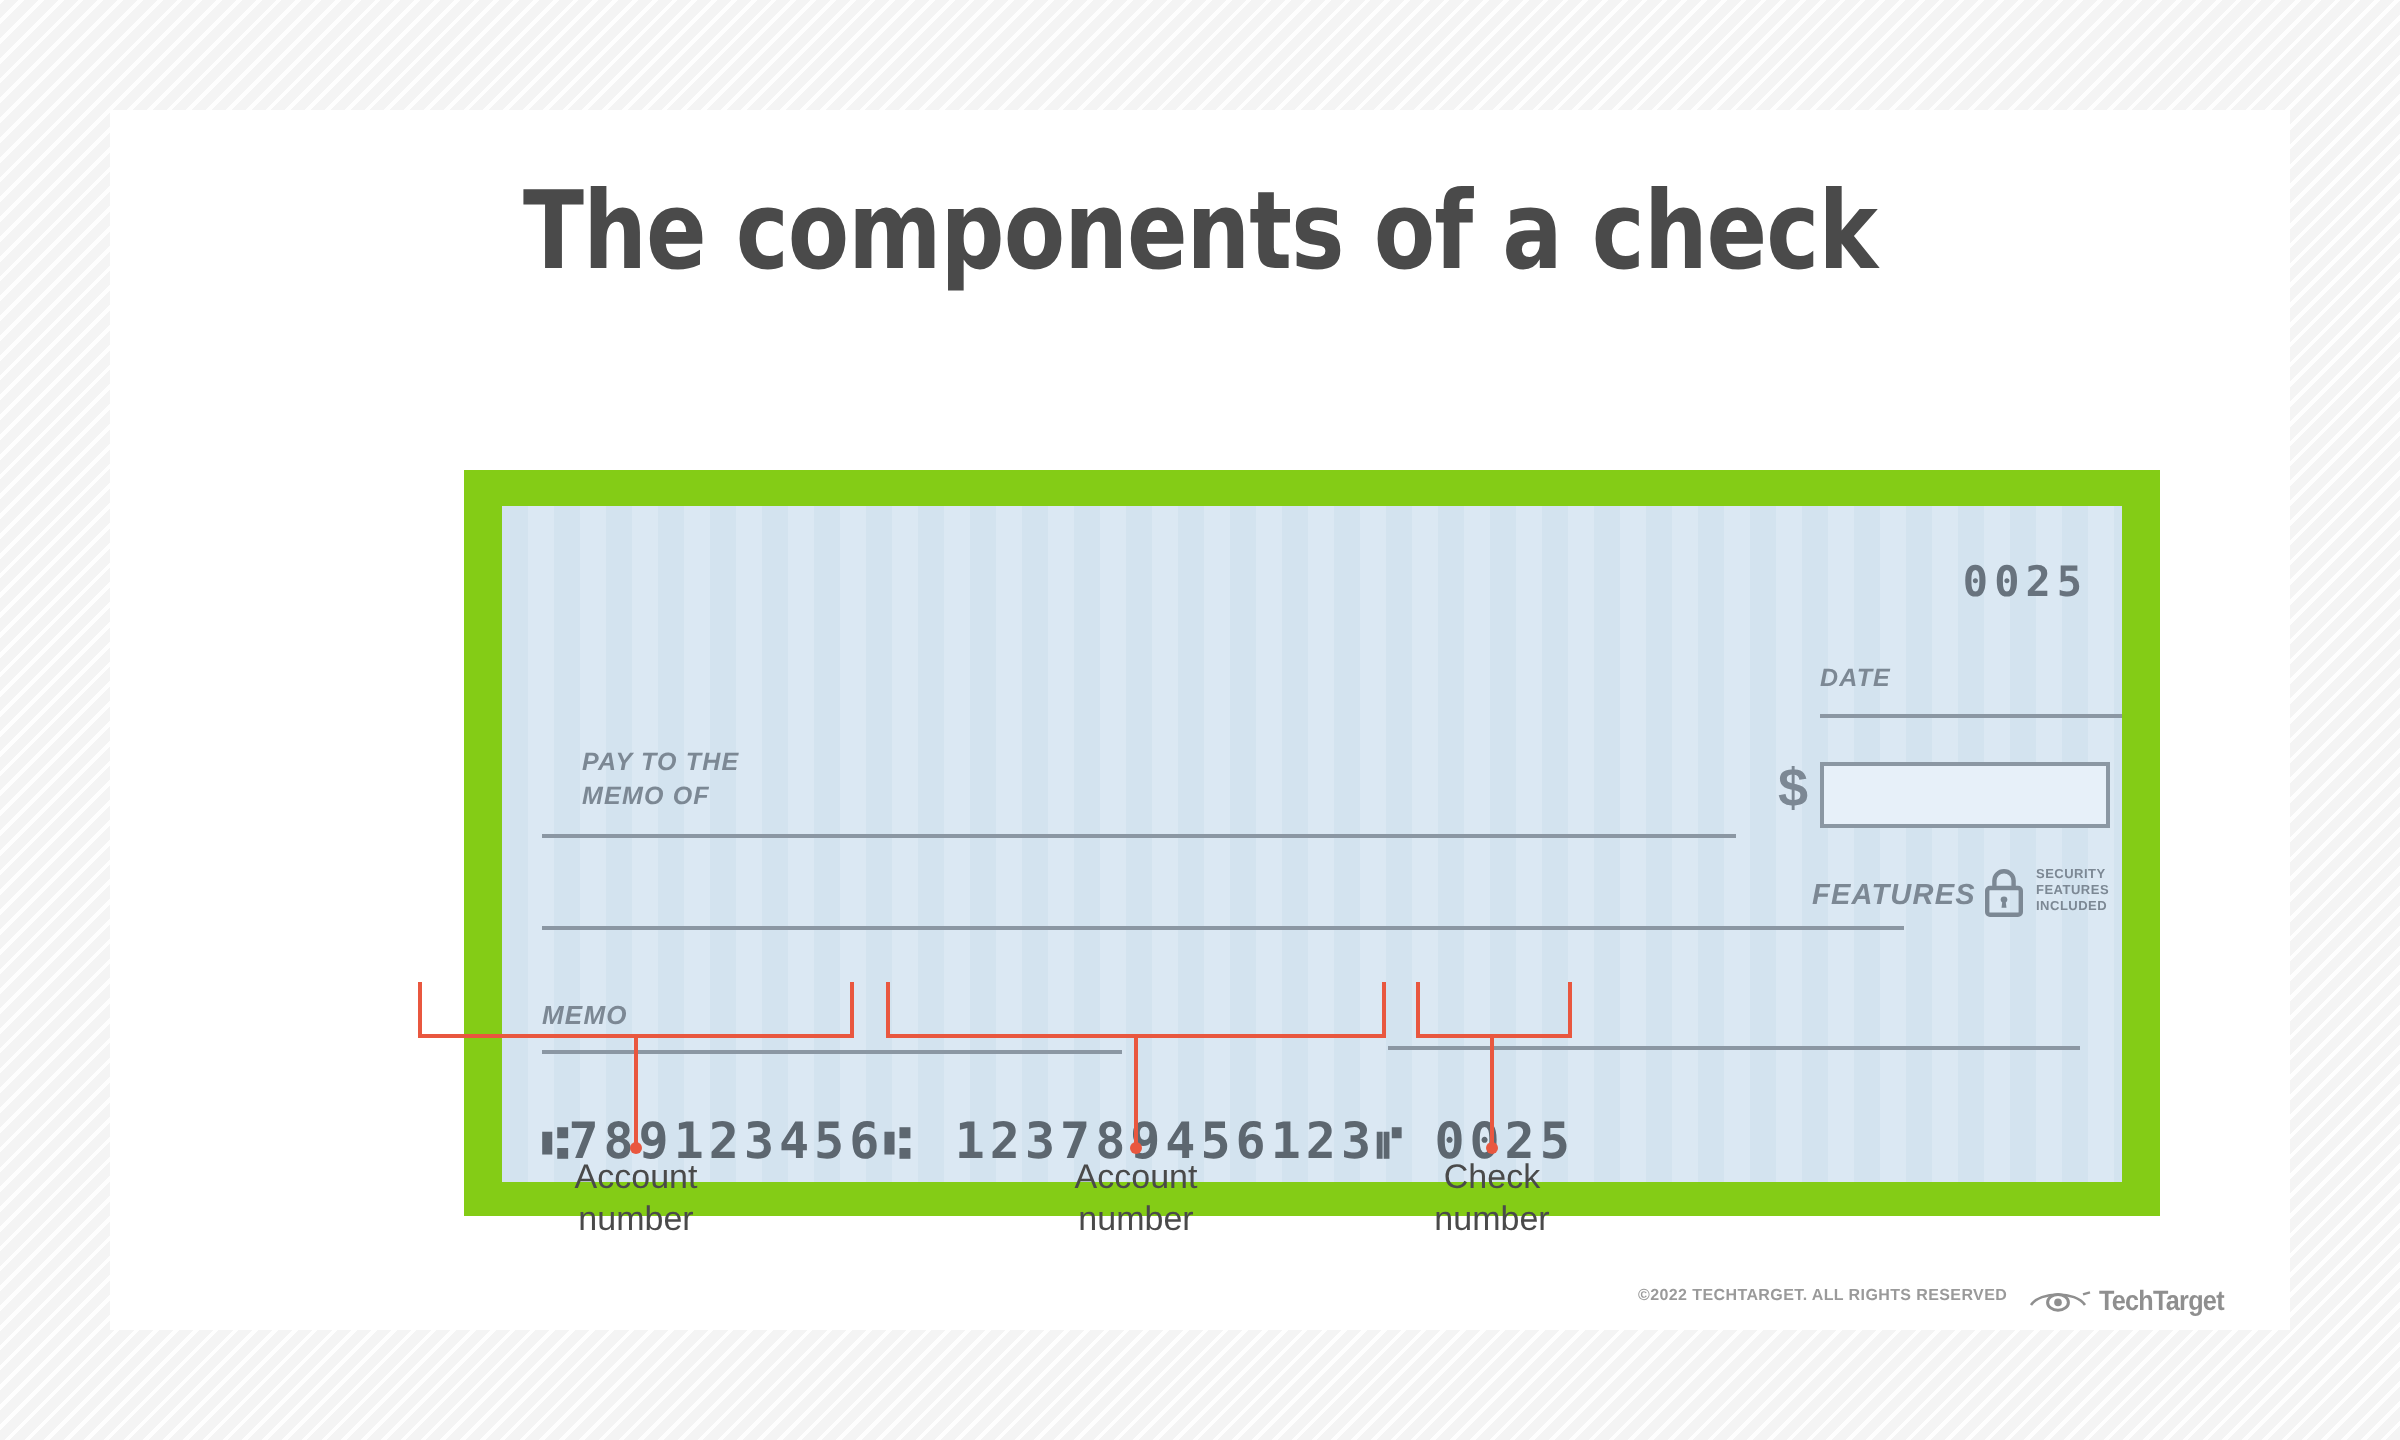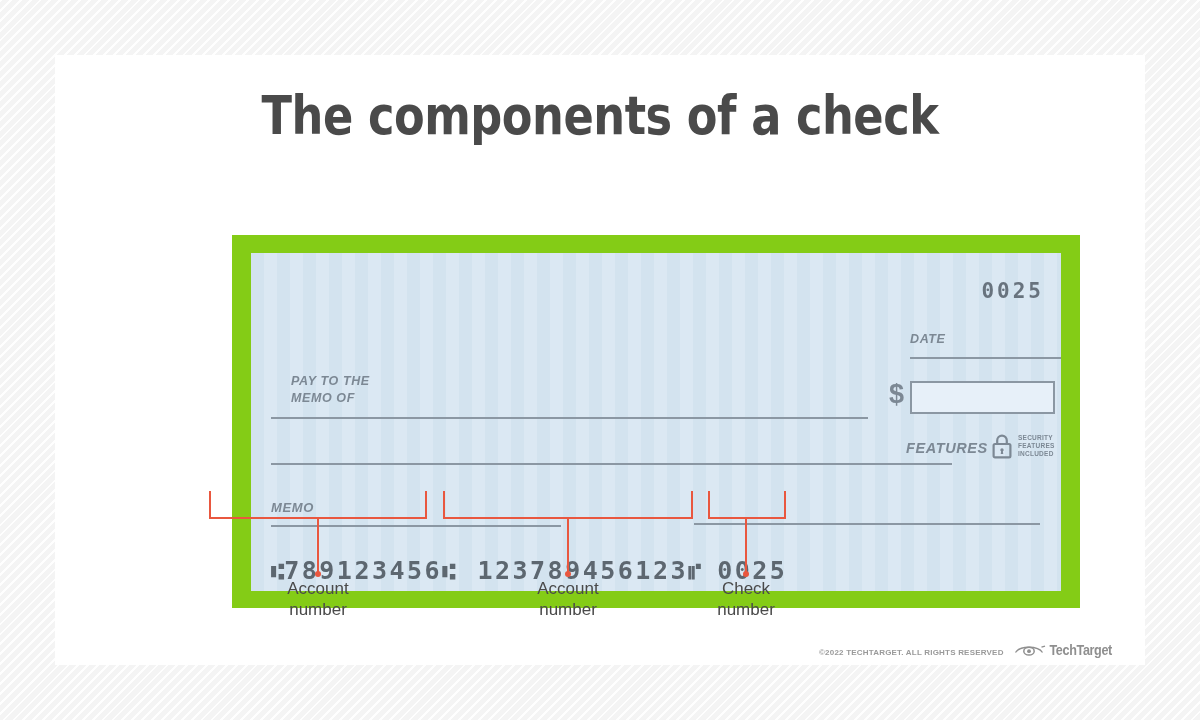--- a/index.html
+++ b/index.html
@@ -222,21 +222,21 @@
     white-space: nowrap;
     transform: translateX(-50%);
   }
 
   
   .footer {
     position: absolute;
     right: 30px;
     bottom: 8px;
     display: flex;
-    align-items: flex-end;
+    align-items: flex-start;
     gap: 8px;
     margin-left: 39px;
   }
   .copyright {
     font-size: 8px;
     font-weight: bold;
     letter-spacing: 0.2px;
     color: #9a9a9a;
     white-space: nowrap;
   }

